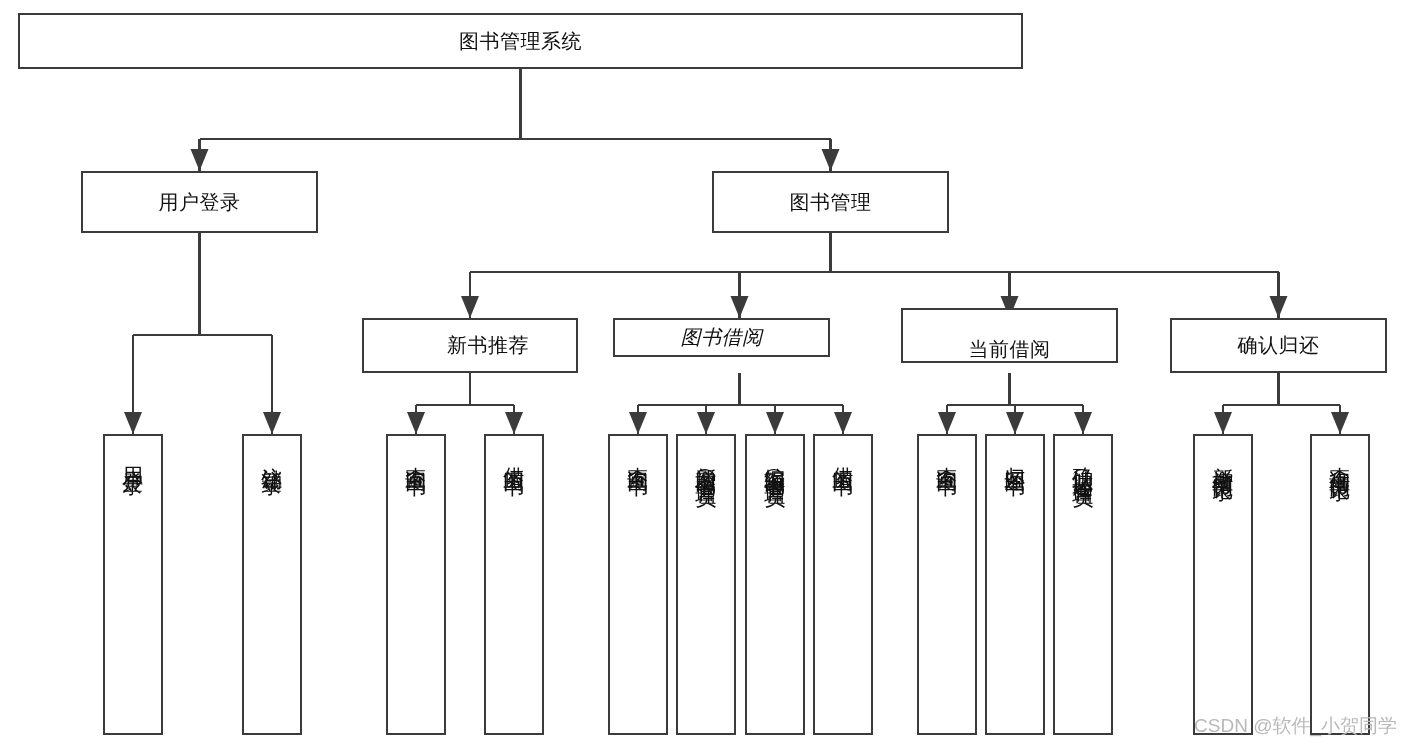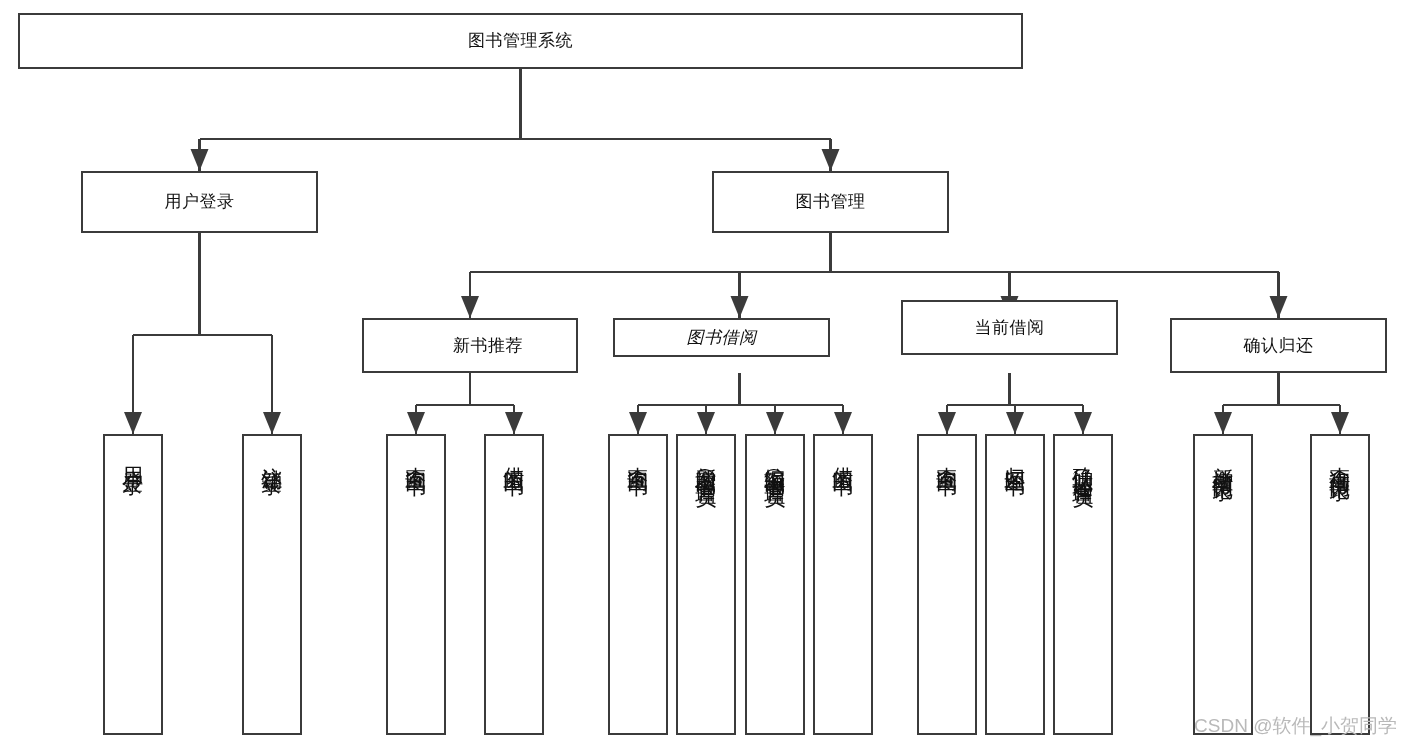--- a/index.html
+++ b/index.html
@@ -31,21 +31,21 @@
     position: absolute;
     box-sizing: border-box;
     background: #ffffff;
     border: 2.5px solid #3b3b3b;
     display: flex;
     align-items: center;
     justify-content: center;
     z-index: 2;
   }
   .node .label {
-    font-size: 17px;
+    font-size: 20px;
     line-height: 1.15;
     color: #111111;
     letter-spacing: 0.5px;
     text-align: center;
     white-space: nowrap;
   }
   .node.vertical {
     align-items: flex-start;
     justify-content: center;
     padding-top: 14px;
@@ -137,21 +137,21 @@
       </div>
       <div class="node" style="left: 712px; top: 171px; width: 237px; height: 62px; border-color: rgb(59, 59, 59); background: rgb(255, 255, 255);">
         <span class="label" style="color: rgb(17, 17, 17);">图书管理</span>
       </div>
       <div class="node" style="left: 362px; top: 318px; width: 216px; height: 55px; border-color: rgb(59, 59, 59); background: rgb(255, 255, 255);">
         <span class="label" style="color: rgb(17, 17, 17); margin-left: 36px;">新书推荐</span>
       </div>
       <div class="node" style="left: 613px; top: 318px; width: 217px; height: 39px; border-color: rgb(59, 59, 59); background: rgb(255, 255, 255); font-style: italic;">
         <span class="label" style="color: rgb(17, 17, 17);">图书借阅</span>
       </div>
-      <div class="node" style="left: 901px; top: 300px; width: 217px; height: 55px; border-color: rgb(59, 59, 59); background: rgb(255, 255, 255);">
+      <div class="node" style="left: 901px; top: 308px; width: 217px; height: 55px; border-color: rgb(59, 59, 59); background: rgb(255, 255, 255); align-items: flex-end;">
         <span class="label" style="color: rgb(17, 17, 17);">当前借阅</span>
       </div>
       <div class="node" style="left: 1170px; top: 318px; width: 217px; height: 55px; border-color: rgb(59, 59, 59); background: rgb(255, 255, 255);">
         <span class="label" style="color: rgb(17, 17, 17);">确认归还</span>
       </div>
       <div class="node vertical" style="left: 103px; top: 434px; width: 60px; height: 301px; border-color: rgb(59, 59, 59); background: rgb(255, 255, 255);">
         <span class="label" style="color: rgb(17, 17, 17);">用户登录</span>
       </div>
       <div class="node vertical" style="left: 242px; top: 434px; width: 60px; height: 301px; border-color: rgb(59, 59, 59); background: rgb(255, 255, 255);">
         <span class="label" style="color: rgb(17, 17, 17);">注销登录</span>

